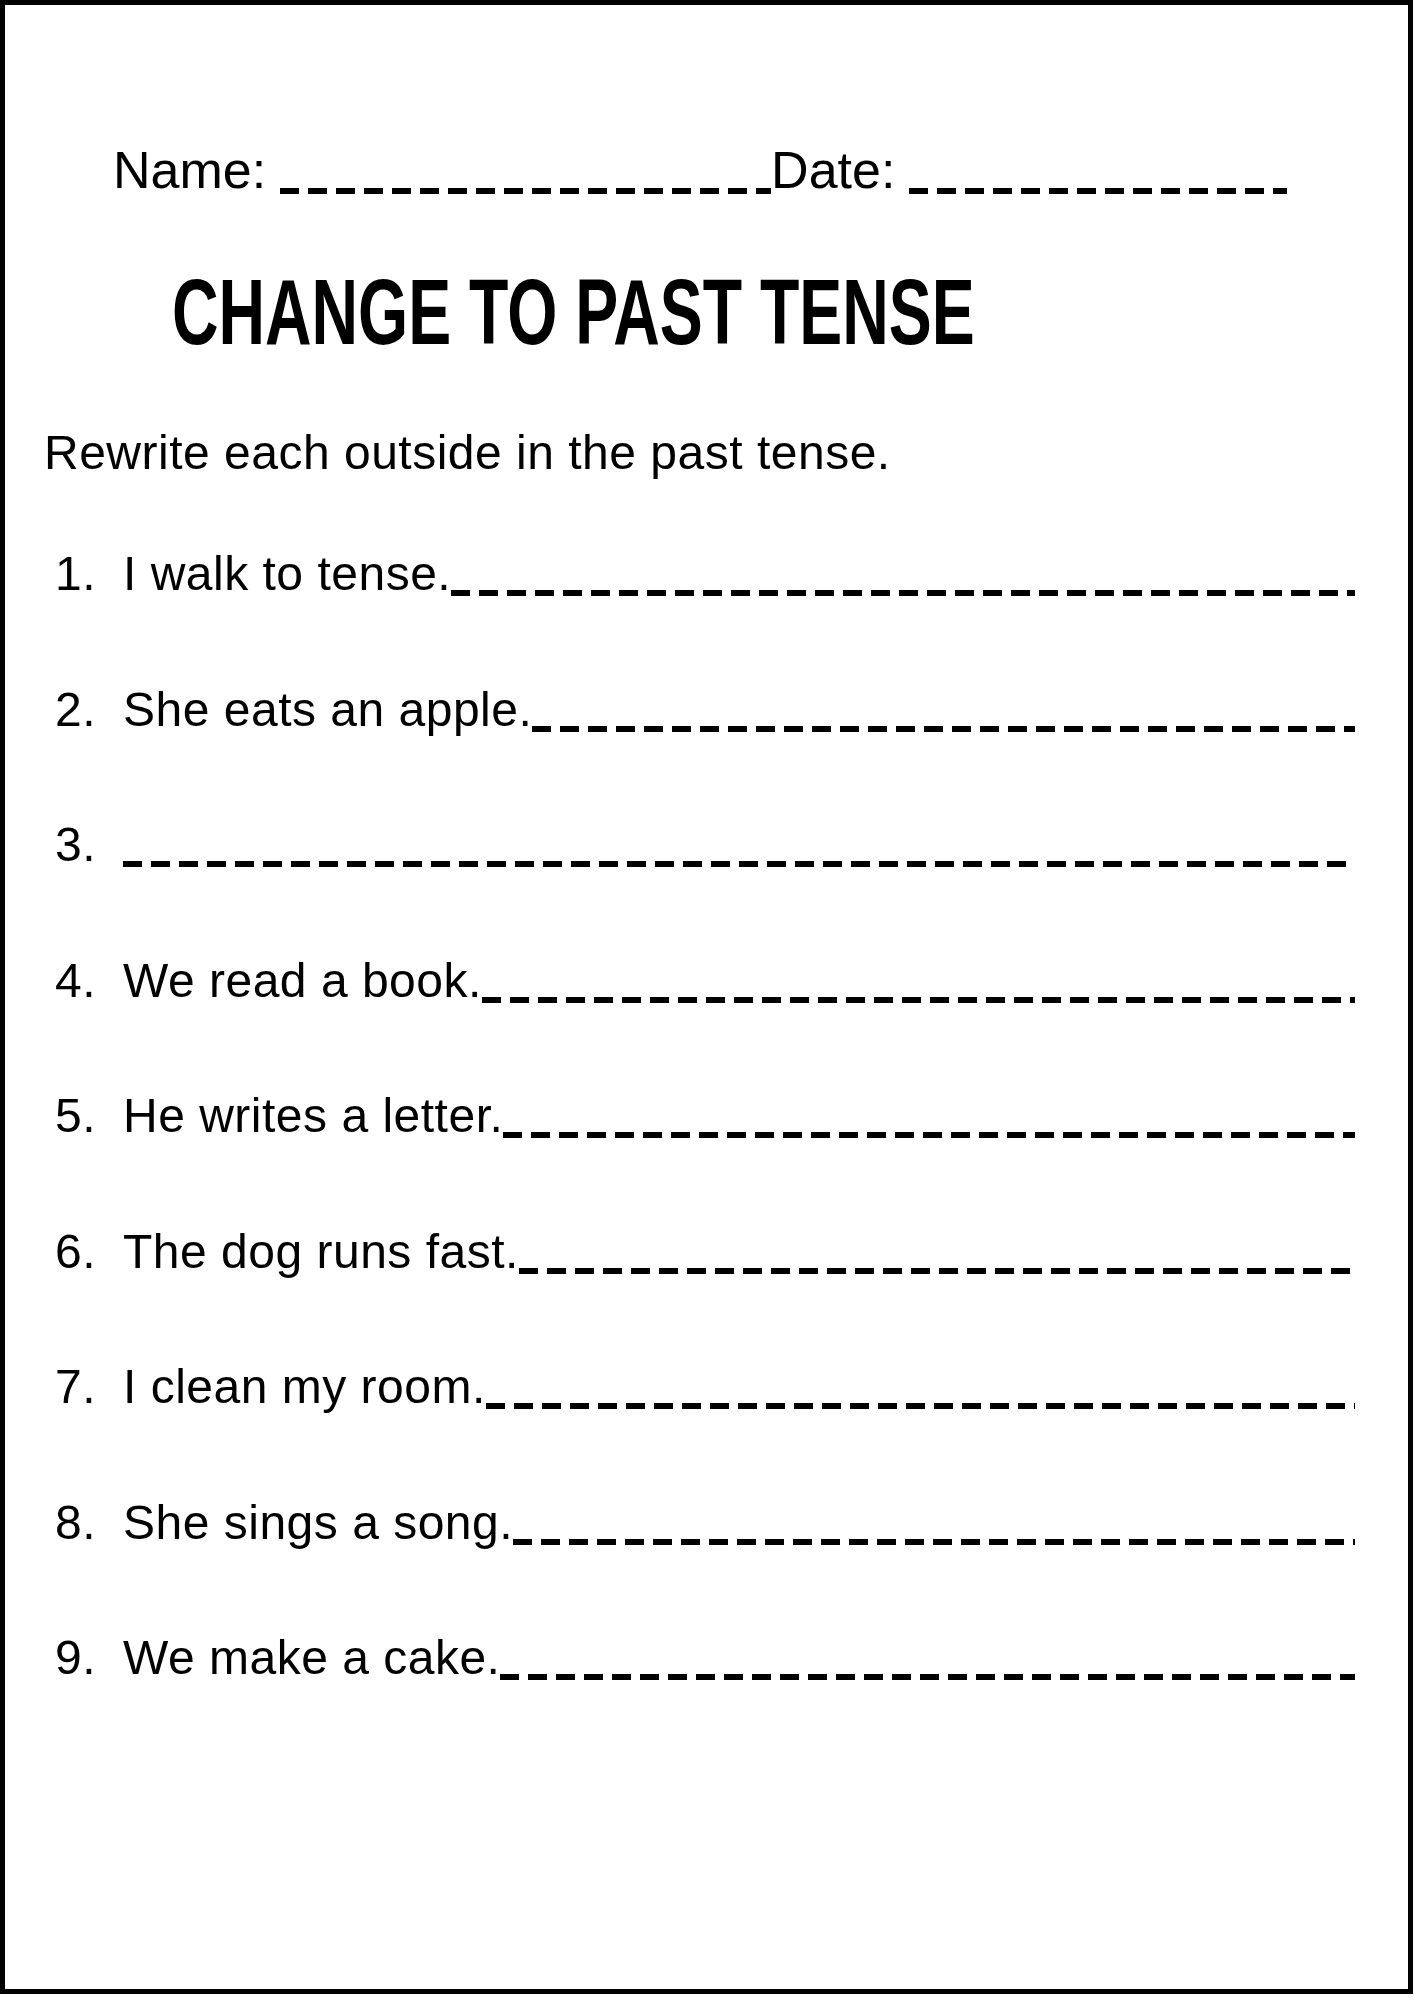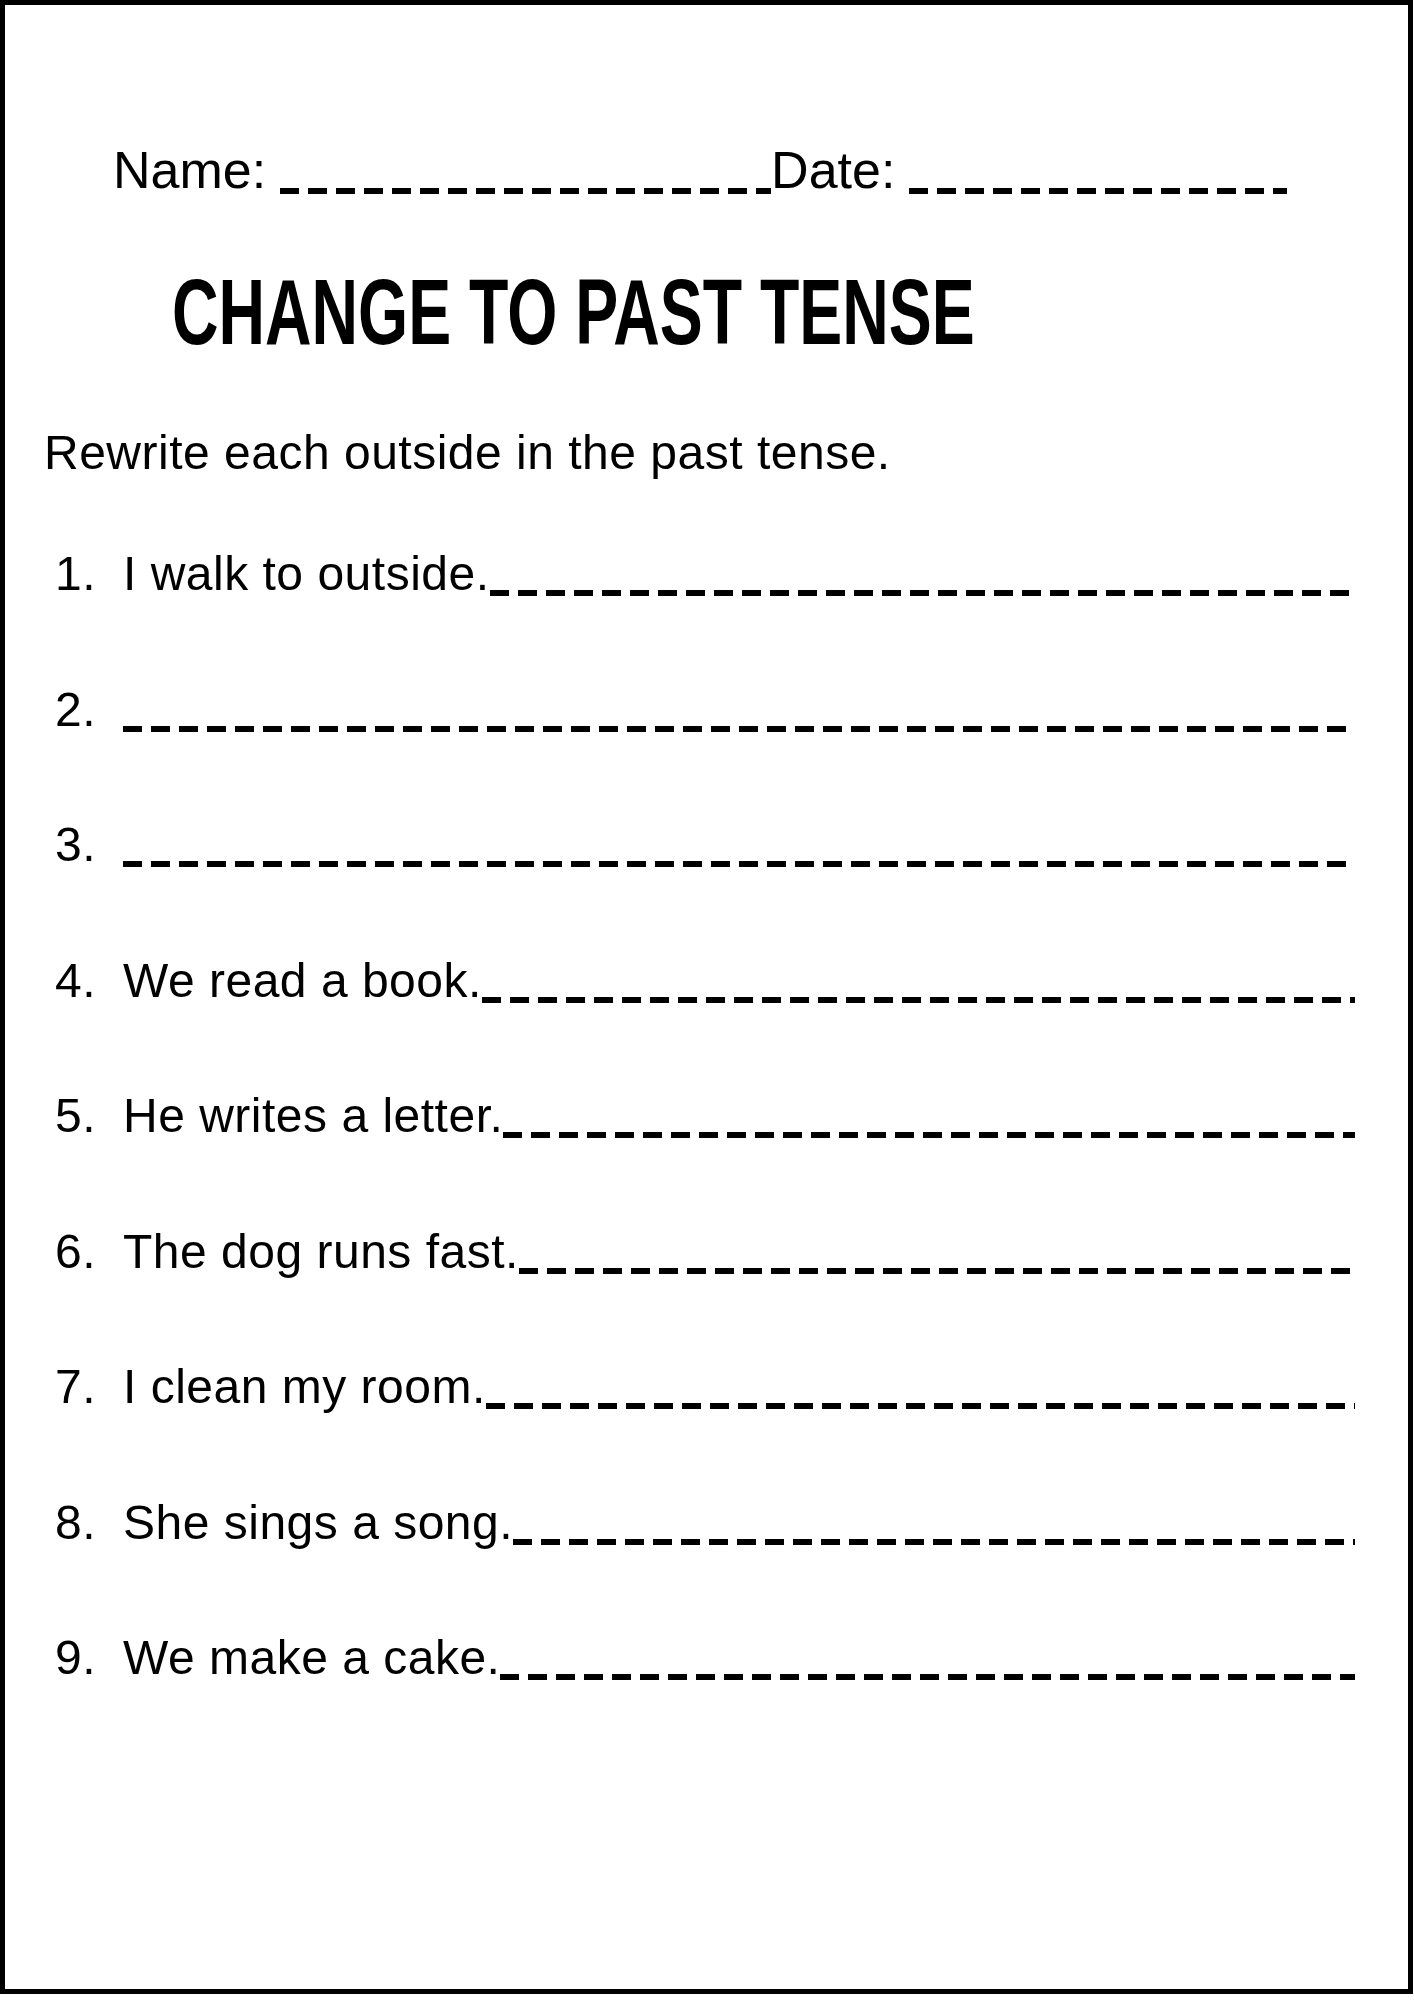--- a/index.html
+++ b/index.html
@@ -116,26 +116,27 @@
   <div class="title-wrap">
     <span class="title-text">CHANGE TO PAST TENSE</span>
   </div>
 
   <div class="instruction">Rewrite each outside in the past tense.</div>
 
   <div class="items">
 
     <div class="item">
       <span class="num">1.</span>
-      <span class="sentence">I walk to outside.</span>
+      <span class="sentence">I walk to tense.</span>
       <span class="blank answer-line"></span>
     </div>
 
     <div class="item">
       <span class="num">2.</span>
+      <span class="sentence">She eats an apple.</span>
       <span class="blank answer-line"></span>
     </div>
 
     <div class="item">
       <span class="num">3.</span>
       <span class="blank answer-line"></span>
     </div>
 
     <div class="item">
       <span class="num">4.</span>

